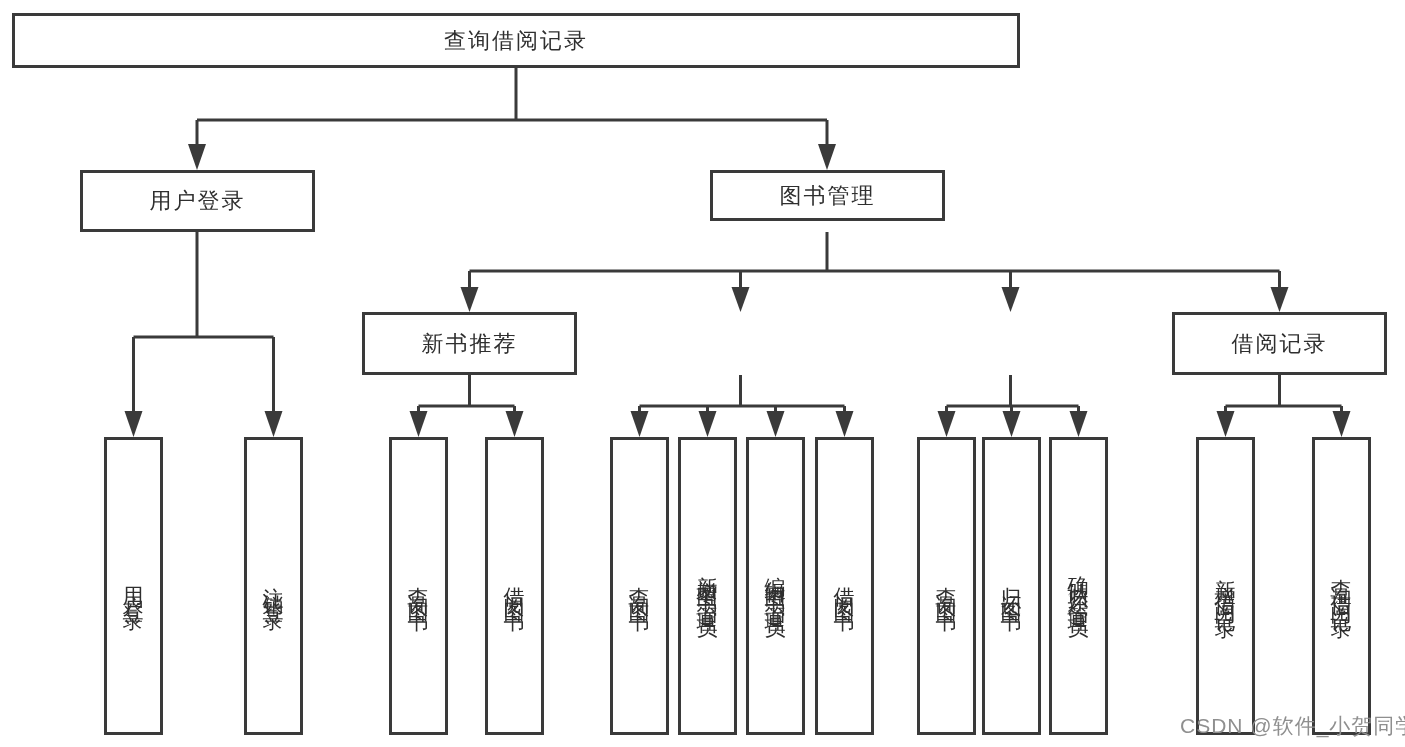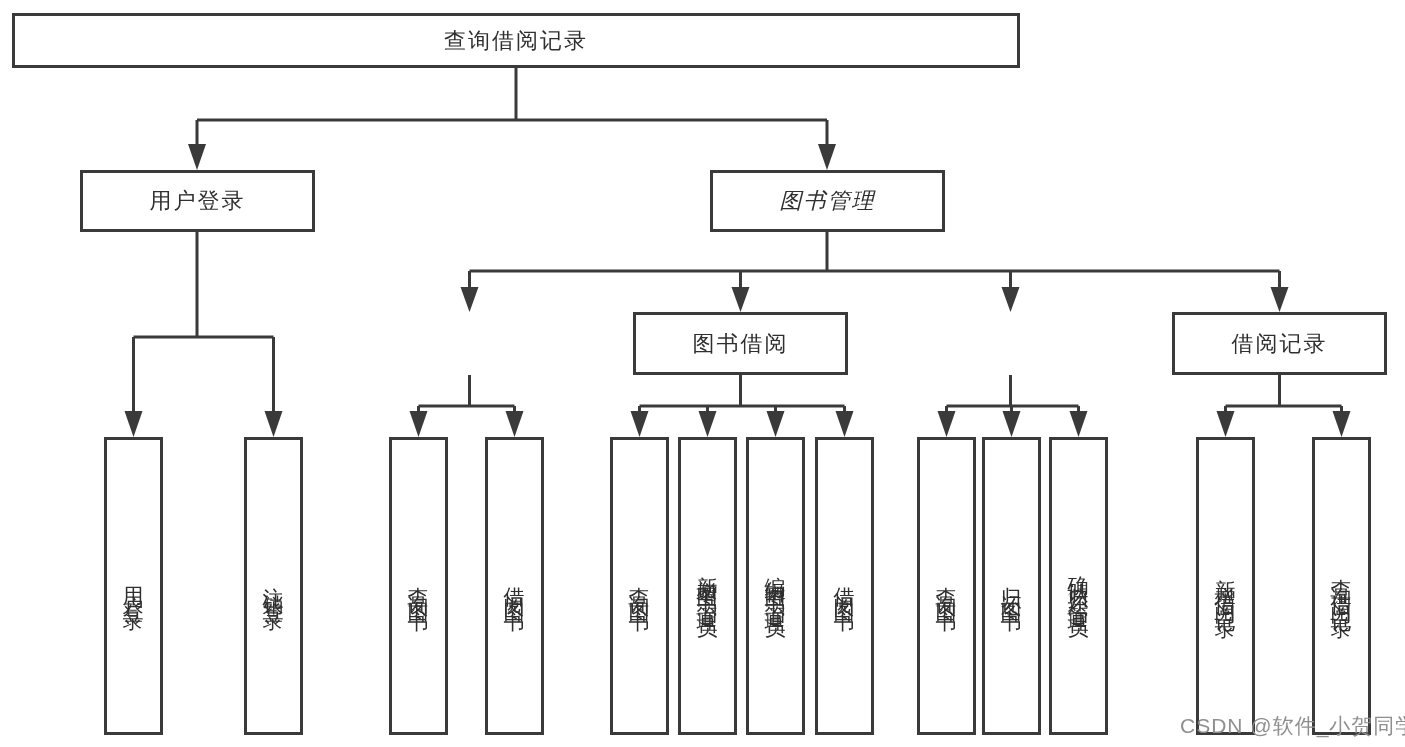--- a/index.html
+++ b/index.html
@@ -105,23 +105,23 @@
       <polygon points="1002.5,411 1020.5,411 1011.5,437"></polygon>
       <polygon points="1069.5,411 1087.5,411 1078.5,437"></polygon>
       <polygon points="1216.5,411 1234.5,411 1225.5,437"></polygon>
       <polygon points="1332.5,411 1350.5,411 1341.5,437"></polygon>
     </g>
   </svg>
 
   <div class="node h-label" style="left:12px; top:13px; width:1008px; height:55px;">查询借阅记录</div>
 
   <div class="node h-label" style="left:80px; top:170px; width:235px; height:62px;">用户登录</div>
-  <div class="node h-label" style="left:710px; top:170px; width:235px; height:62px;font-style:italic;">图书管理</div>
+  <div class="node h-label" style="left:710px; top:170px; width:235px; height:51px;">图书管理</div>
 
-  <div class="node h-label" style="left:633px; top:312px; width:215px; height:63px;">图书借阅</div>
+  <div class="node h-label" style="left:362px; top:312px; width:215px; height:63px;">新书推荐</div>
   <div class="node h-label" style="left:1172px; top:312px; width:215px; height:63px;">借阅记录</div>
 
   <div class="node leaf" style="left:104px;">
     <span>用户登录</span>
   </div>
   <div class="node leaf" style="left:244px;">
     <span>注销登录</span>
   </div>
 
   <div class="node leaf" style="left:389px;">

